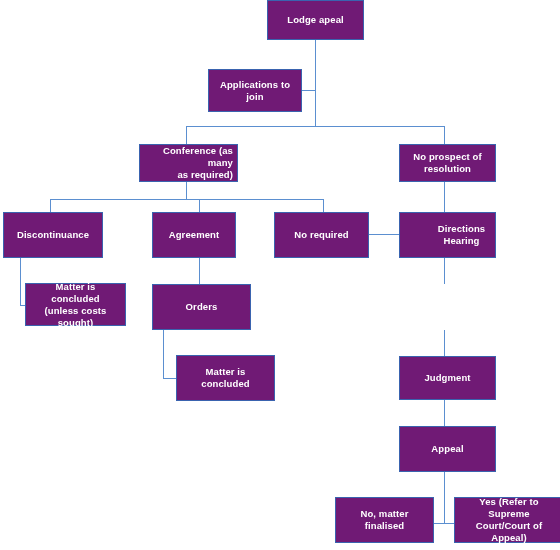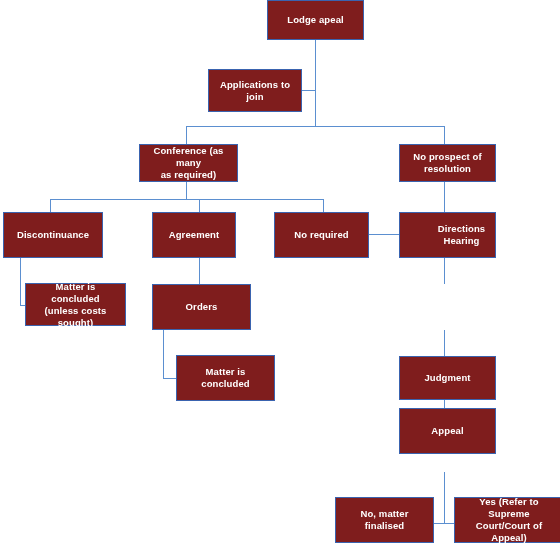--- a/index.html
+++ b/index.html
@@ -14,21 +14,21 @@
   #canvas {
     position: relative;
     width: 560px;
     height: 550px;
     background: #ffffff;
     overflow: hidden;
   }
   .node {
     position: absolute;
     box-sizing: border-box;
-    background: #7f1d1d;
+    background: #701a75;
     border: 1px solid #3A63AF;
     color: #ffffff;
     font-family: "Liberation Sans", sans-serif;
     font-size: 9.5px;
     font-weight: bold;
     line-height: 12px;
     display: flex;
     align-items: center;
     justify-content: center;
     text-align: center;
@@ -90,21 +90,21 @@
   <div class="edge h" style="left:444px; top:523px; width:10px;"></div>
 
   <div class="node" style="left:267px; top:0px; width:97px; height:40px;">
     <span>Lodge apeal</span>
   </div>
 
   <div class="node" style="left:208px; top:69px; width:94px; height:43px;">
     <span>Applications to join</span>
   </div>
 
-  <div class="node" style="left:139px; top:144px; width:99px; height:38px;">
+  <div class="node" style="left:139px; top:144px; width:99px; height:38px;text-align:right;">
     <span>Conference (as many
 as required)</span>
   </div>
 
   <div class="node" style="left:399px; top:144px; width:97px; height:38px;">
     <span>No prospect of
 resolution</span>
   </div>
 
   <div class="node" style="left:3px; top:212px; width:100px; height:46px;">
@@ -134,21 +134,21 @@
 
   <div class="node" style="left:176px; top:355px; width:99px; height:46px;">
     <span>Matter is concluded</span>
   </div>
 
 
   <div class="node" style="left:399px; top:356px; width:97px; height:44px;">
     <span>Judgment</span>
   </div>
 
-  <div class="node" style="left:399px; top:408px; width:97px; height:46px;">
+  <div class="node" style="left:399px; top:426px; width:97px; height:46px;">
     <span>Appeal</span>
   </div>
 
   <div class="node" style="left:335px; top:497px; width:99px; height:46px;">
     <span>No, matter finalised</span>
   </div>
 
   <div class="node" style="left:454px; top:497px; width:110px; height:46px;">
     <span>Yes (Refer to Supreme
 Court/Court of Appeal)</span>

